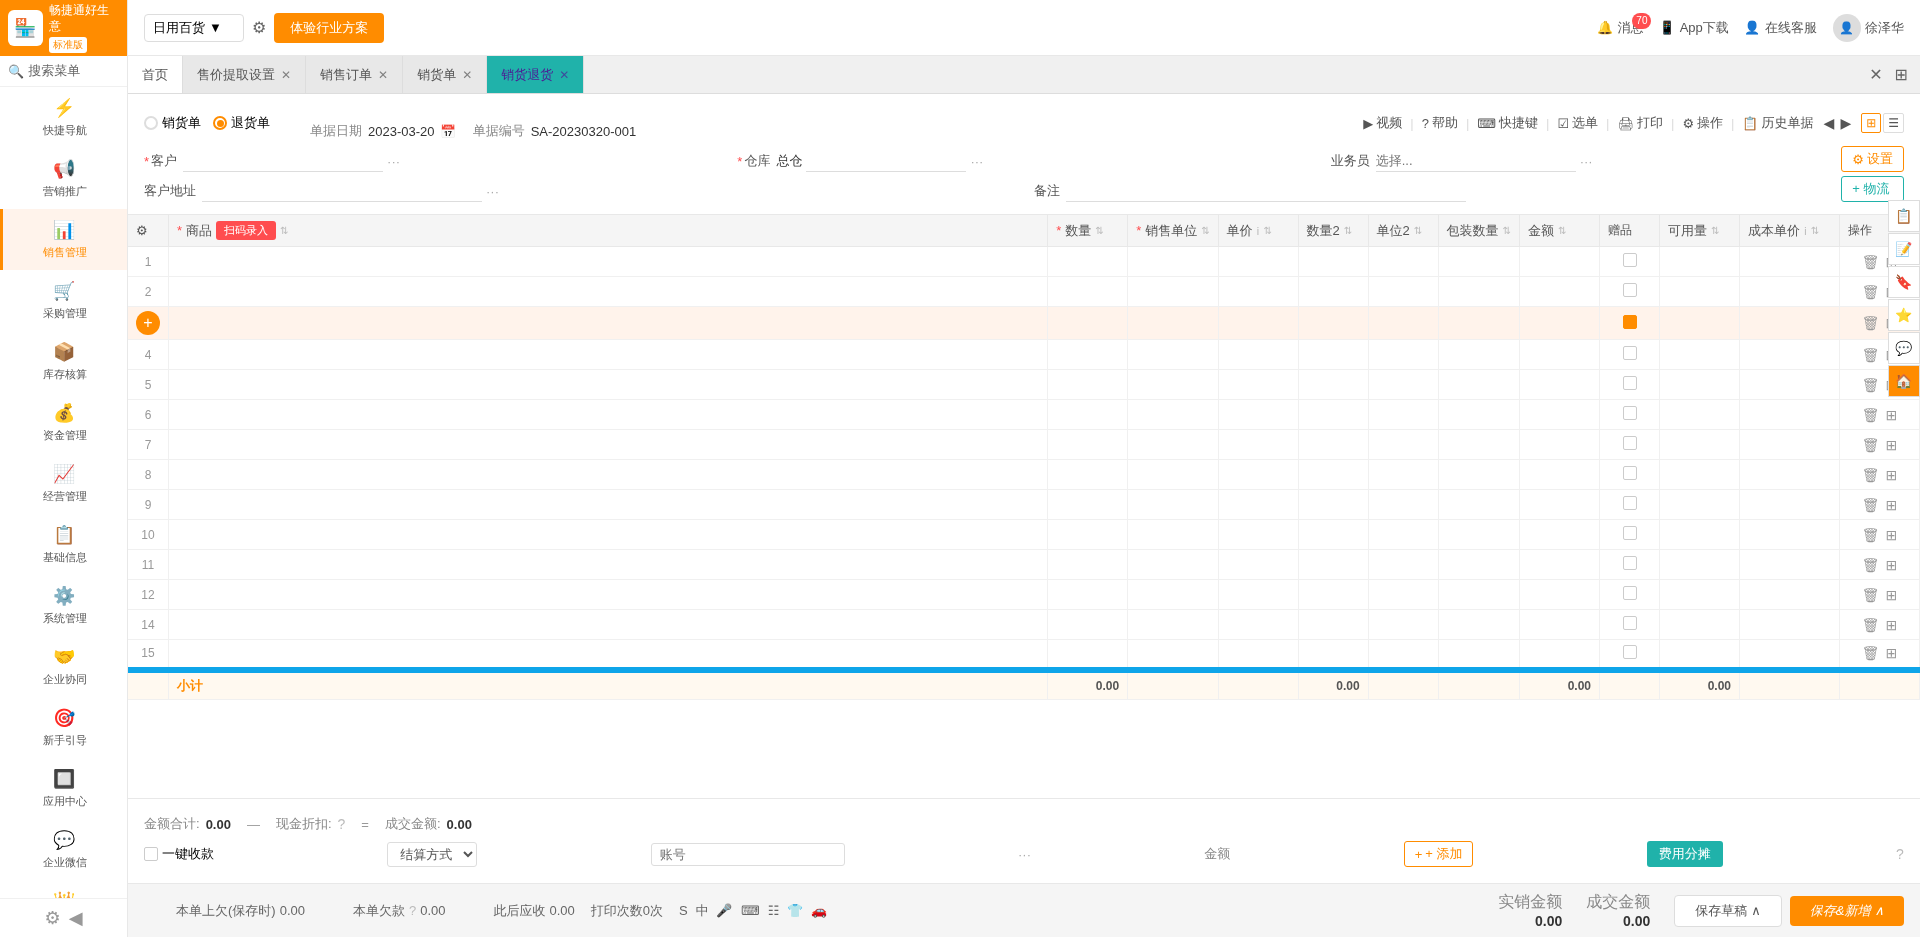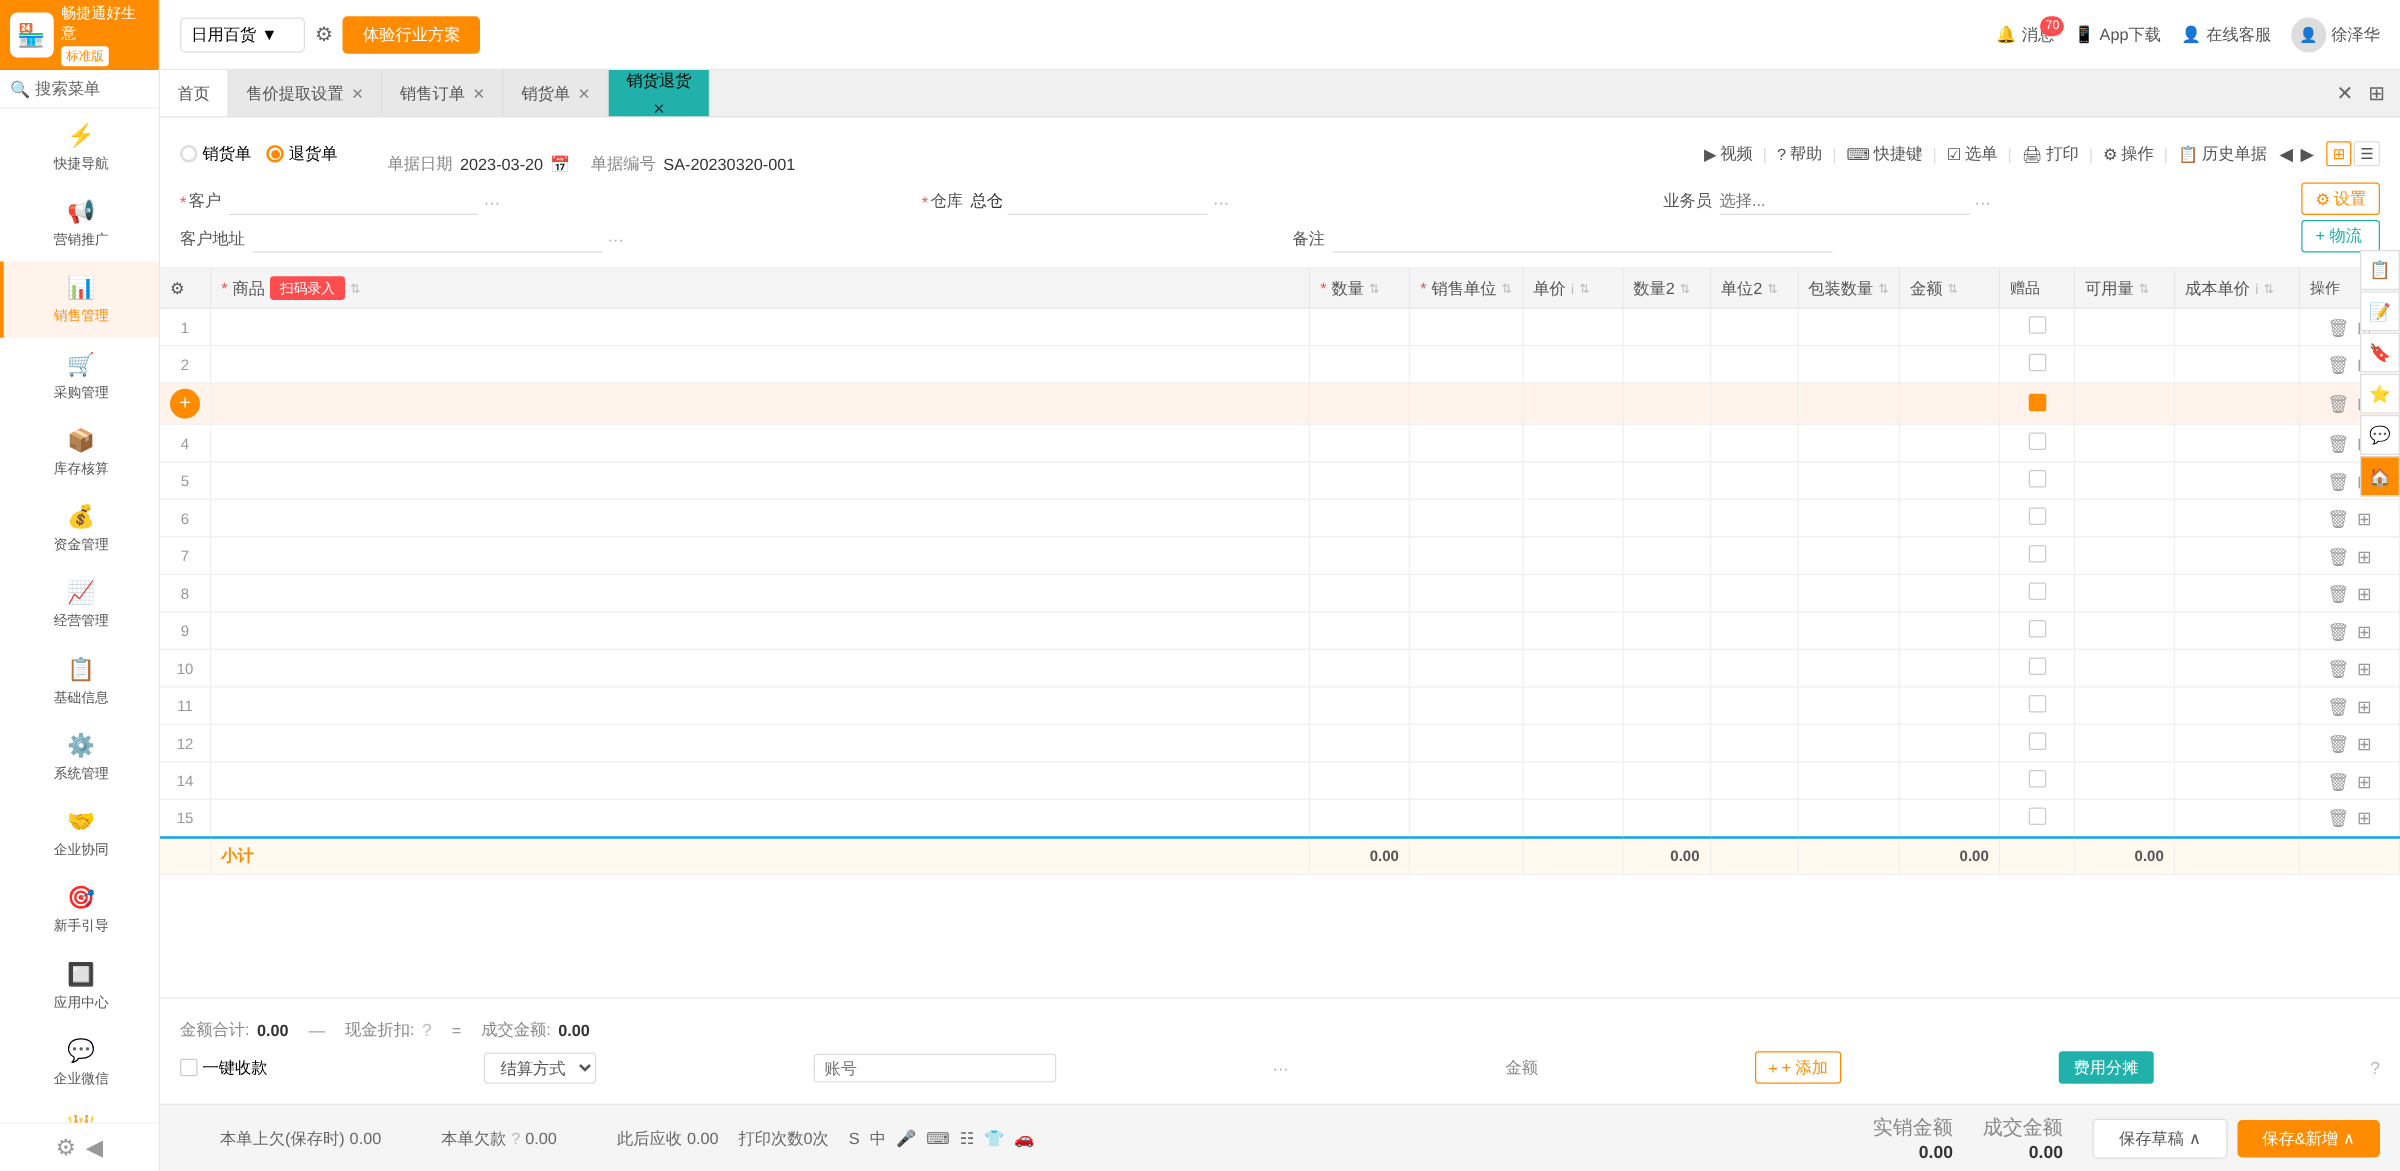--- a/index.html
+++ b/index.html
@@ -34,21 +34,21 @@
     .topbar-btn { background: #ff8c00; color: #fff; border: none; border-radius: 4px; padding: 6px 16px; cursor: pointer; font-size: 13px; }
     .topbar-right { display: flex; align-items: center; gap: 16px; color: #555; }
     .notif-badge { position: relative; display: inline-flex; align-items: center; gap: 4px; cursor: pointer; }
     .badge { background: #ff4d4f; color: #fff; border-radius: 10px; font-size: 10px; padding: 0 4px; min-width: 16px; height: 16px; display: inline-flex; align-items: center; justify-content: center; position: absolute; top: -6px; right: -8px; }
     .topbar-right-item { display: flex; align-items: center; gap: 4px; cursor: pointer; color: #555; }
     .avatar { width: 28px; height: 28px; border-radius: 50%; background: #ddd; display: flex; align-items: center; justify-content: center; font-size: 12px; color: #666; }
     
     
     .tabbar { background: #f0f0f0; display: flex; align-items: center; height: 38px; border-bottom: 1px solid #ddd; padding-left: 0; overflow: hidden; }
     .tab { padding: 0 14px; height: 38px; display: flex; align-items: center; gap: 6px; cursor: pointer; color: #555; border-right: 1px solid #ddd; background: #e8e8e8; font-size: 13px; white-space: nowrap; }
-    .tab.active { background: #20b2aa; color: #000000; flex-direction: column; }
+    .tab.active { background: #20b2aa; color: #4c1d95; }
     .tab .close-icon { font-size: 12px; color: inherit; opacity: 0.7; }
     .tab.home { background: #fff; }
     .tabbar-end { margin-left: auto; display: flex; align-items: center; padding-right: 8px; gap: 4px; }
     .tabbar-end-btn { color: #666; cursor: pointer; font-size: 16px; padding: 2px 4px; }
     
     
     .content { flex: 1; background: #f5f5f5; overflow-y: auto; padding: 0; display: flex; flex-direction: column; }
     
     
     .form-area { background: #fff; padding: 12px 16px; border-bottom: 1px solid #e8e8e8; }
@@ -87,21 +87,21 @@
     .checkbox { width: 14px; height: 14px; border: 1px solid #ccc; border-radius: 2px; display: inline-block; cursor: pointer; }
     .actions-cell { display: flex; align-items: center; gap: 6px; justify-content: center; }
     .action-icon { color: #999; cursor: pointer; font-size: 14px; }
     
     .scan-btn { background: #ff4d4f; color: #fff; border: none; border-radius: 3px; padding: 2px 8px; font-size: 11px; cursor: pointer; }
     
     .th-sort { display: flex; align-items: center; gap: 4px; }
     .sort-icon { color: #bbb; font-size: 10px; }
     
     
-    .subtotal-row td { background: #fff9f0; font-weight: bold; color: #555; border-top: 2px solid #0ea5e9; }
+    .subtotal-row td { background: #fff9f0; font-weight: bold; color: #555; border-top: 6px solid #0ea5e9; }
     .subtotal-label { color: #ff8c00; }
     
     
     .bottom-area { background: #fff; border-top: 1px solid #e8e8e8; padding: 16px 16px; }
     .bottom-row1 { display: flex; align-items: center; gap: 16px; margin-bottom: 8px; }
     .amount-item { display: flex; align-items: center; gap: 6px; color: #555; }
     .amount-label { color: #888; }
     .amount-value { color: #333; font-weight: bold; }
     .minus-icon { color: #999; }
     .equal-icon { color: #999; }
@@ -117,21 +117,21 @@
     .footer-bar { background: #f5f5f5; border-top: 1px solid #e8e8e8; padding: 8px 16px; display: flex; align-items: center; justify-content: space-between; }
     .footer-left { display: flex; align-items: center; gap: 16px; color: #666; font-size: 12px; }
     .footer-info-item { display: flex; align-items: center; gap: 4px; margin-left: 32px; }
     .footer-right-amount { display: flex; align-items: center; gap: 24px; }
     .amount-block { text-align: right; }
     .amount-block-label { color: #888; font-size: 16px; }
     .amount-block-value { color: #333; font-size: 14px; font-weight: bold; }
     
     .footer-buttons { display: flex; align-items: center; gap: 8px; }
     .save-draft-btn { border: 1px solid #ddd; background: #fff; color: #555; padding: 6px 20px; border-radius: 4px; cursor: pointer; display: flex; align-items: center; gap: 4px; }
-    .save-new-btn { background: #ff8c00; color: #fff; border: none; border-radius: 4px; padding: 6px 20px; cursor: pointer; display: flex; align-items: center; gap: 4px; }
+    .save-new-btn { background: #ff8c00; color: #fff; border: none; border-radius: 4px; padding: 6px 20px; cursor: pointer; display: flex; align-items: center; gap: 4px; font-style: italic; }
     
     
     .right-action-btns { position: fixed; right: 0; top: 200px; display: flex; flex-direction: column; gap: 1px; z-index: 100; }
     .right-action-btn { width: 32px; height: 32px; background: #fff; border: 1px solid #ddd; display: flex; align-items: center; justify-content: center; cursor: pointer; color: #666; font-size: 14px; }
     .right-action-btn.active { background: #ff8c00; color: #fff; }
     
     .add-row-btn { width: 24px; height: 24px; background: #ff8c00; border-radius: 50%; display: flex; align-items: center; justify-content: center; cursor: pointer; color: #fff; font-size: 16px; border: none; }
     
     .print-area { display: flex; align-items: center; gap: 8px; color: #666; }
     

